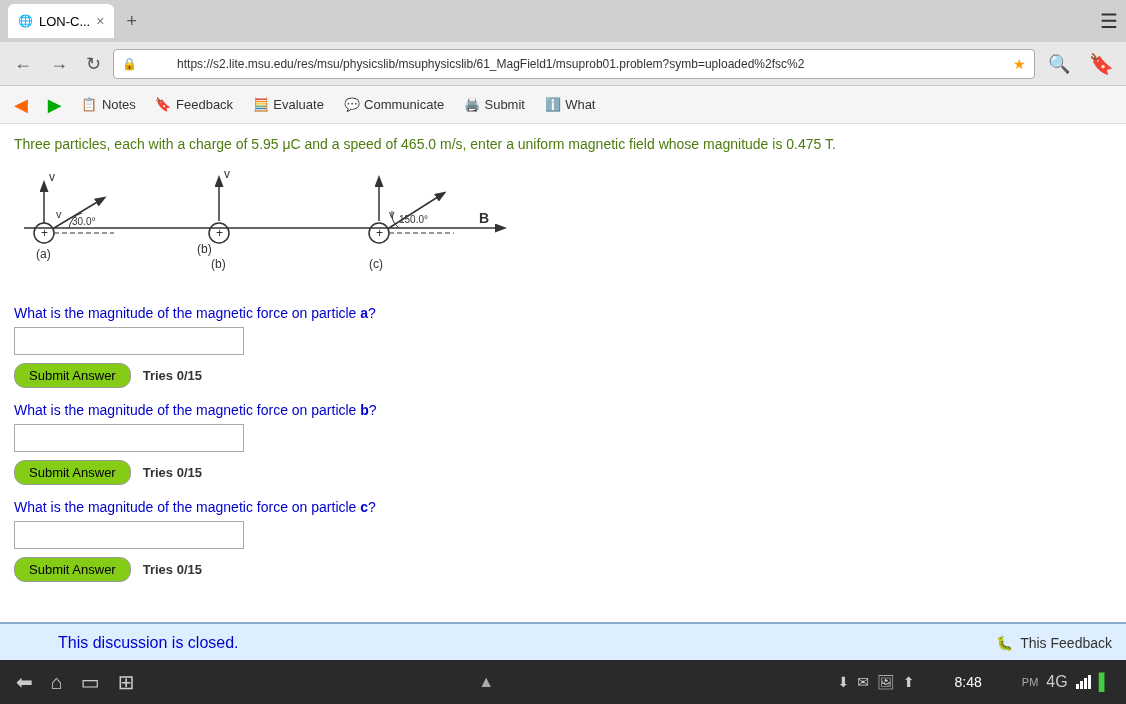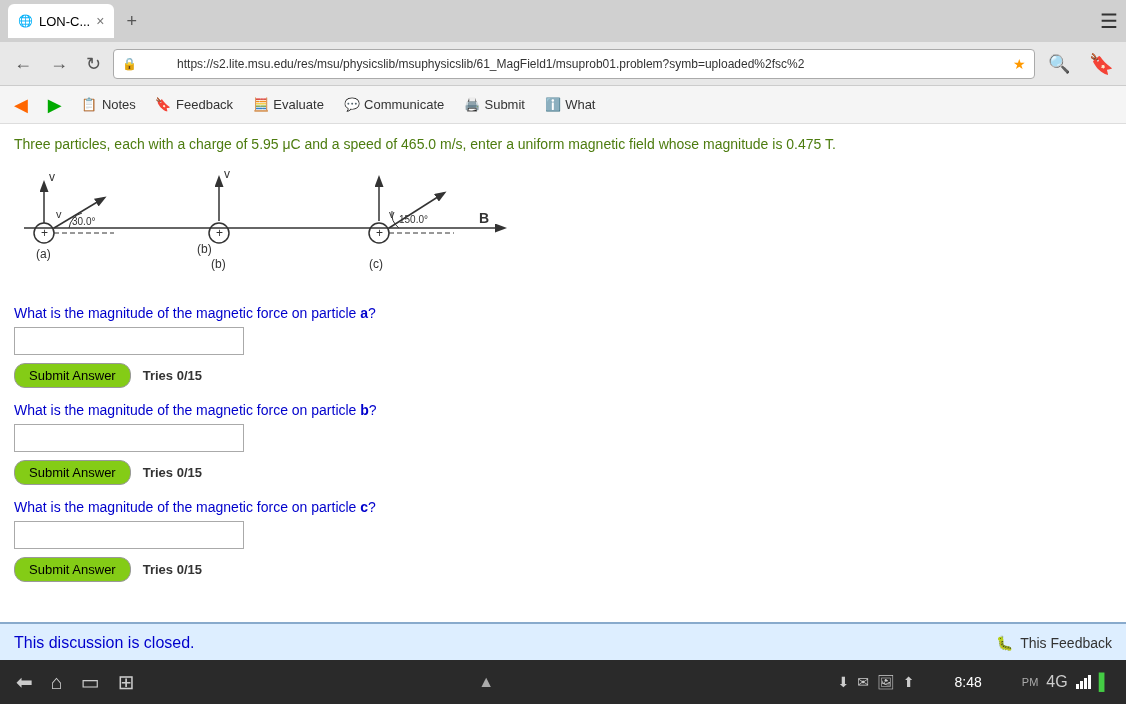--- a/index.html
+++ b/index.html
@@ -144,21 +144,21 @@
     
     .discussion-bar {
       background: #ddeeff;
       border-top: 2px solid #88aacc;
       border-bottom: 2px solid #88aacc;
       padding: 10px 14px;
       display: flex;
       align-items: center;
       justify-content: space-between;
     }
-    .discussion-text { color: #00c; font-size: 16px; }
+    .discussion-text { color: #00c; font-size: 16px; margin-left: 44px; }
     .send-feedback-btn {
       display: flex;
       align-items: center;
       gap: 6px;
       background: none;
       border: none;
       font-size: 14px;
       color: #333;
       cursor: pointer;
     }

